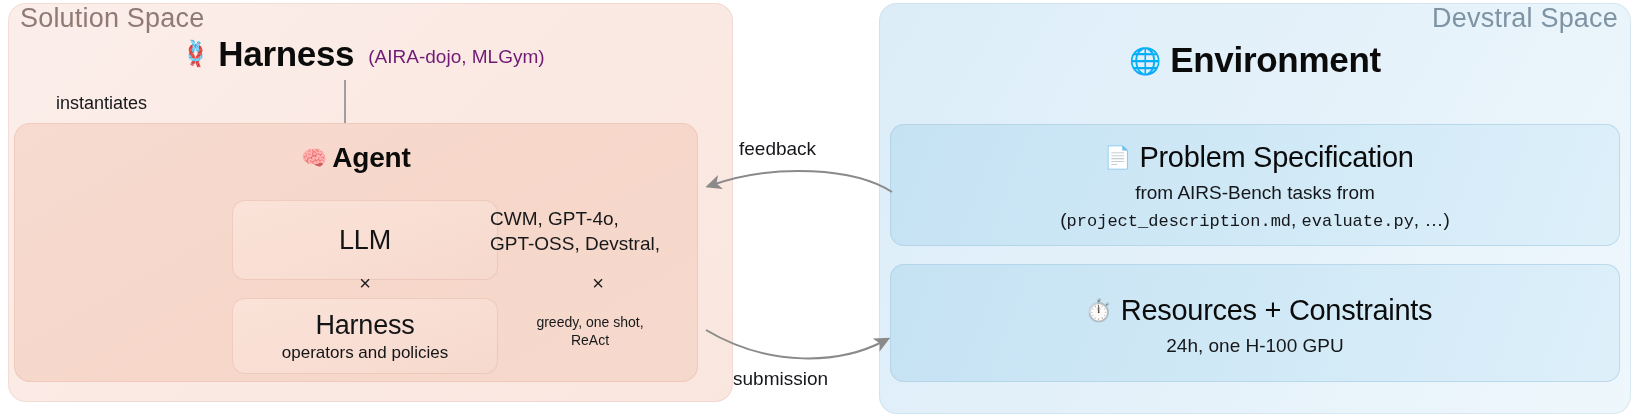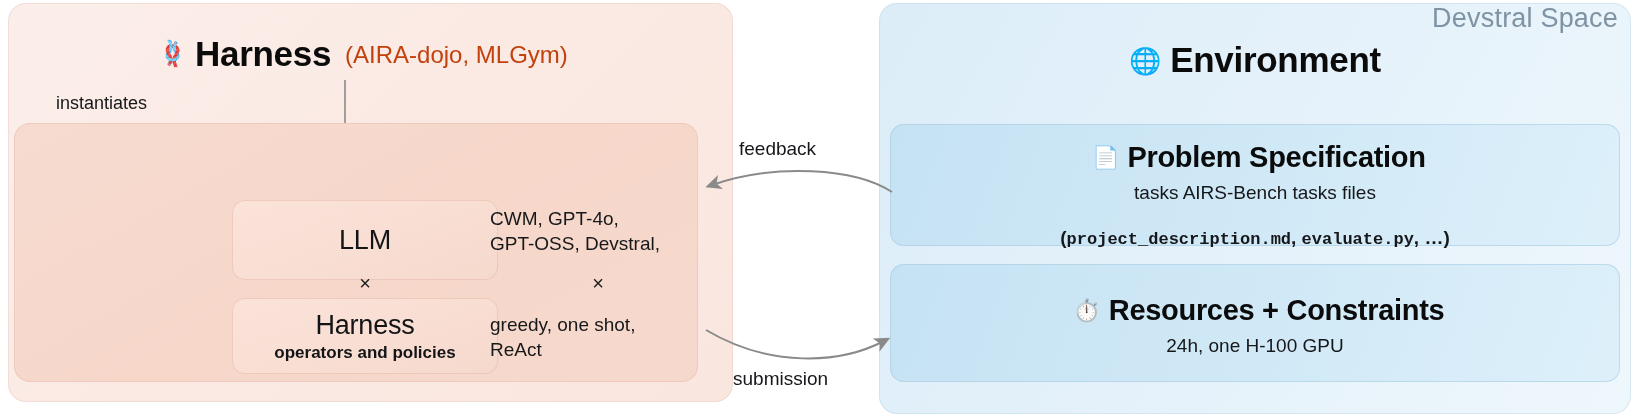--- a/index.html
+++ b/index.html
@@ -26,21 +26,21 @@
   .harness-row{
     position:absolute;left:0;top:34px;width:725px;
     display:flex;align-items:baseline;justify-content:center;gap:14px;
   }
   .emoji{font-family:"DejaVu Sans",sans-serif;display:inline-block;}
   .harness-title{
     font-size:35px;font-weight:700;color:#0b0b0c;letter-spacing:-.3px;
     display:flex;align-items:center;gap:7px;
   }
   .harness-title .emoji{font-size:25px;transform:translateY(-1px);}
-  .harness-sub{font-size:24px;color:#c2410c;font-weight:400;}
+  .harness-sub{font-size:19px;color:#701a75;font-weight:400;}
 
   .instantiates{
     position:absolute;left:56px;top:93px;font-size:18px;color:#17181a;
   }
   .arrow-down{position:absolute;left:330px;top:78px;}
 
   .agent-box{
     position:absolute;left:14px;top:123px;width:684px;height:259px;
     border-radius:16px;
     background:linear-gradient(150deg,#f7dbd0 0%,#f6d7ca 50%,#f6d9cd 100%);
@@ -54,37 +54,37 @@
 
   .card{
     position:absolute;left:232px;width:266px;border-radius:13px;
     background:linear-gradient(160deg,#fbe3d9 0%,#f8ddd2 60%,#f6d9cd 100%);
     box-shadow:inset 0 0 0 1px rgba(232,191,175,.65);
     display:flex;flex-direction:column;align-items:center;justify-content:center;
   }
   .card-llm{top:200px;height:80px;}
   .card-scaffold{top:298px;height:76px;}
   .card-title{font-size:27px;color:#131416;font-weight:400;letter-spacing:-.2px;line-height:1;}
-  .card-sub{font-size:17px;color:#131416;margin-top:5px;line-height:1;font-weight:bold;}
+  .card-sub{font-size:17px;color:#131416;margin-top:5px;line-height:1;}
 
   .times-left{
     position:absolute;left:232px;top:272px;width:266px;text-align:center;
     font-size:20px;color:#1a1b1d;
   }
   .times-right{
     position:absolute;left:498px;top:272px;width:200px;text-align:center;
     font-size:20px;color:#1a1b1d;
   }
   .models-text{
     position:absolute;left:490px;top:207px;width:200px;text-align:left;
     font-size:19px;color:#17181a;line-height:1.30;
   }
   .policies-text{
-    position:absolute;left:490px;top:313px;width:200px;text-align:left;
-    font-size:19px;color:#17181a;line-height:1.30;
+    position:absolute;left:490px;top:313px;width:200px;text-align:center;
+    font-size:14px;color:#17181a;line-height:1.30;
   }
 
   
   .panel-right{
     position:absolute;left:879px;top:3px;width:752px;height:411px;
     border-radius:18px;
     background:linear-gradient(120deg,#dcedf8 0%,#e4f1fa 45%,#eef7fc 100%);
     box-shadow:inset 0 0 0 1px rgba(176,206,226,.35);
   }
   .label-problem{
@@ -98,42 +98,43 @@
 
   .blue-card{
     position:absolute;left:890px;width:730px;border-radius:14px;
     background:linear-gradient(110deg,#c5e2f3 0%,#cfe8f6 45%,#ddf0fa 100%);
     box-shadow:inset 0 0 0 1px rgba(164,201,224,.55);
     text-align:center;
   }
   .card-spec{top:124px;height:122px;}
   .card-res{top:264px;height:118px;}
   .blue-title{
-    font-size:29px;font-weight:700;color:#0b0b0c;letter-spacing:-.3px;line-height:1;padding-left:8px;
+    font-size:29px;font-weight:400;color:#0b0b0c;letter-spacing:-.3px;line-height:1;padding-left:8px;
   }
   .card-spec .blue-title{margin-top:19px;}
   .card-res .blue-title{margin-top:32px;}
   .blue-title .emoji{font-size:22px;margin-right:8px;transform:translateY(-2px);display:inline-block;}
   .blue-sub{font-size:19px;color:#15171a;margin-top:9px;line-height:1.3;}
-  .blue-mono{font-size:19px;color:#15171a;margin-top:20px;line-height:1.3;font-weight:bold;}
+  .blue-mono{font-size:19px;color:#15171a;margin-top:2px;line-height:1.3;}
   .mono{font-family:"Liberation Mono","DejaVu Sans Mono",monospace;font-size:17px;}
 
   
   .mid-label{position:absolute;font-size:19px;color:#15171a;}
   .lbl-feedback{left:739px;top:138px;}
   .lbl-submission{left:733px;top:368px;}
   .curves{position:absolute;left:0;top:0;}
 </style>
 </head>
 <body>
 
 <div class="stage">
 
   <div class="panel-left"></div>
 
+  <div class="panel-label label-solution">Solution Space</div>
 
   <div class="harness-row">
     <div class="harness-title">
       <span class="emoji">🪢</span>
       <span>Harness</span>
     </div>
     <div class="harness-sub">(AIRA-dojo, MLGym)</div>
   </div>
 
   <div class="instantiates">instantiates</div>
@@ -142,20 +143,23 @@
     <defs>
       <marker id="ah" markerWidth="8" markerHeight="8" refX="4.2" refY="4" orient="auto">
         <path d="M0,0.6 L7,4 L0,7.4 L1.8,4 Z" fill="#8a8a8a"></path>
       </marker>
     </defs>
     <line x1="15" y1="2" x2="15" y2="54" stroke="#8a8a8a" stroke-width="1.6" marker-end="url(#ah)"></line>
   </svg>
 
   <div class="agent-box"></div>
 
+  <div class="agent-title">
+    <span class="emoji">🧠</span><span>Agent</span>
+  </div>
 
   <div class="card card-llm">
     <div class="card-title">LLM</div>
   </div>
 
   <div class="times-left">×</div>
 
   <div class="card card-scaffold">
     <div class="card-title">Harness</div>
     <div class="card-sub">operators and policies</div>
@@ -178,21 +182,21 @@
   <div class="panel-label label-problem" style="position:absolute;">Devstral Space</div>
 
   <div class="env-title">
     <span class="emoji">🌐</span><span>Environment</span>
   </div>
 
   <div class="blue-card card-spec">
     <div class="blue-title">
       <span class="emoji">📄</span><span>Problem Specification</span>
     </div>
-    <div class="blue-sub">tasks AIRS-Bench tasks files</div>
+    <div class="blue-sub">from AIRS-Bench tasks from</div>
     <div class="blue-mono"><span>(</span><span class="mono">project_description.md</span><span>, </span><span class="mono">evaluate.py</span><span>, …)</span></div>
   </div>
 
   <div class="blue-card card-res">
     <div class="blue-title">
       <span class="emoji">⏱️</span><span>Resources + Constraints</span>
     </div>
     <div class="blue-sub">24h, one H-100 GPU</div>
   </div>
 

